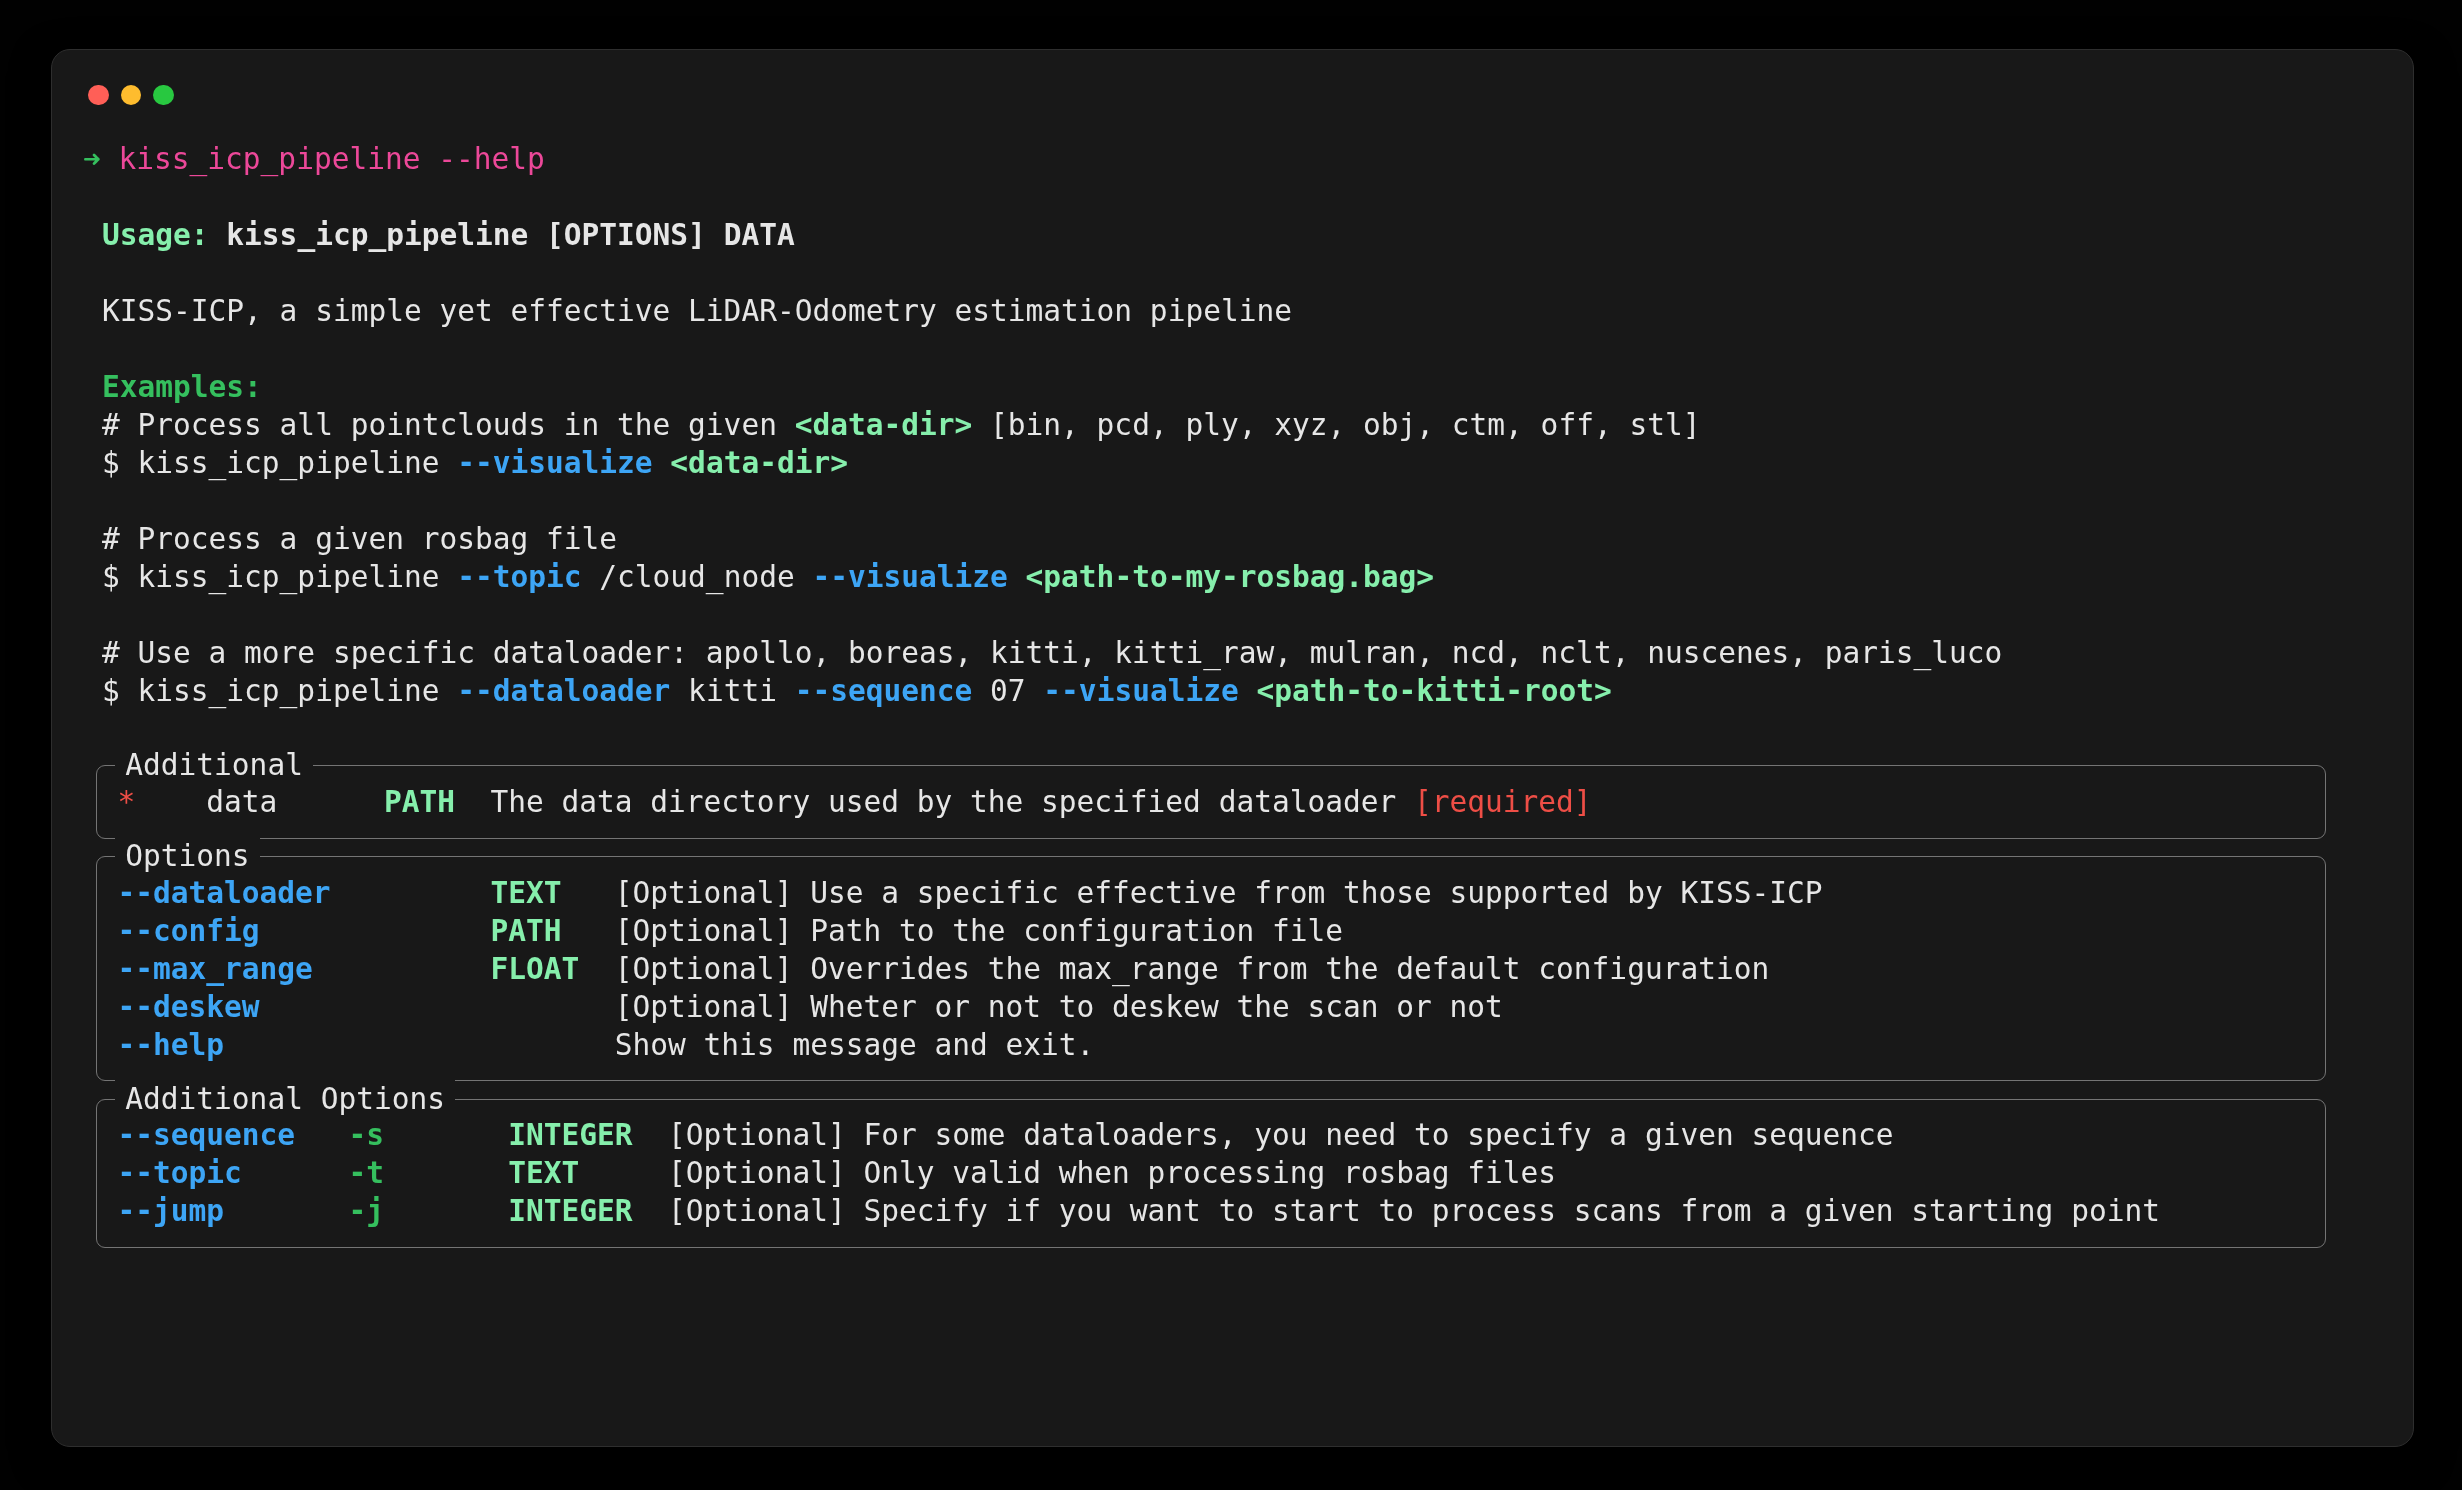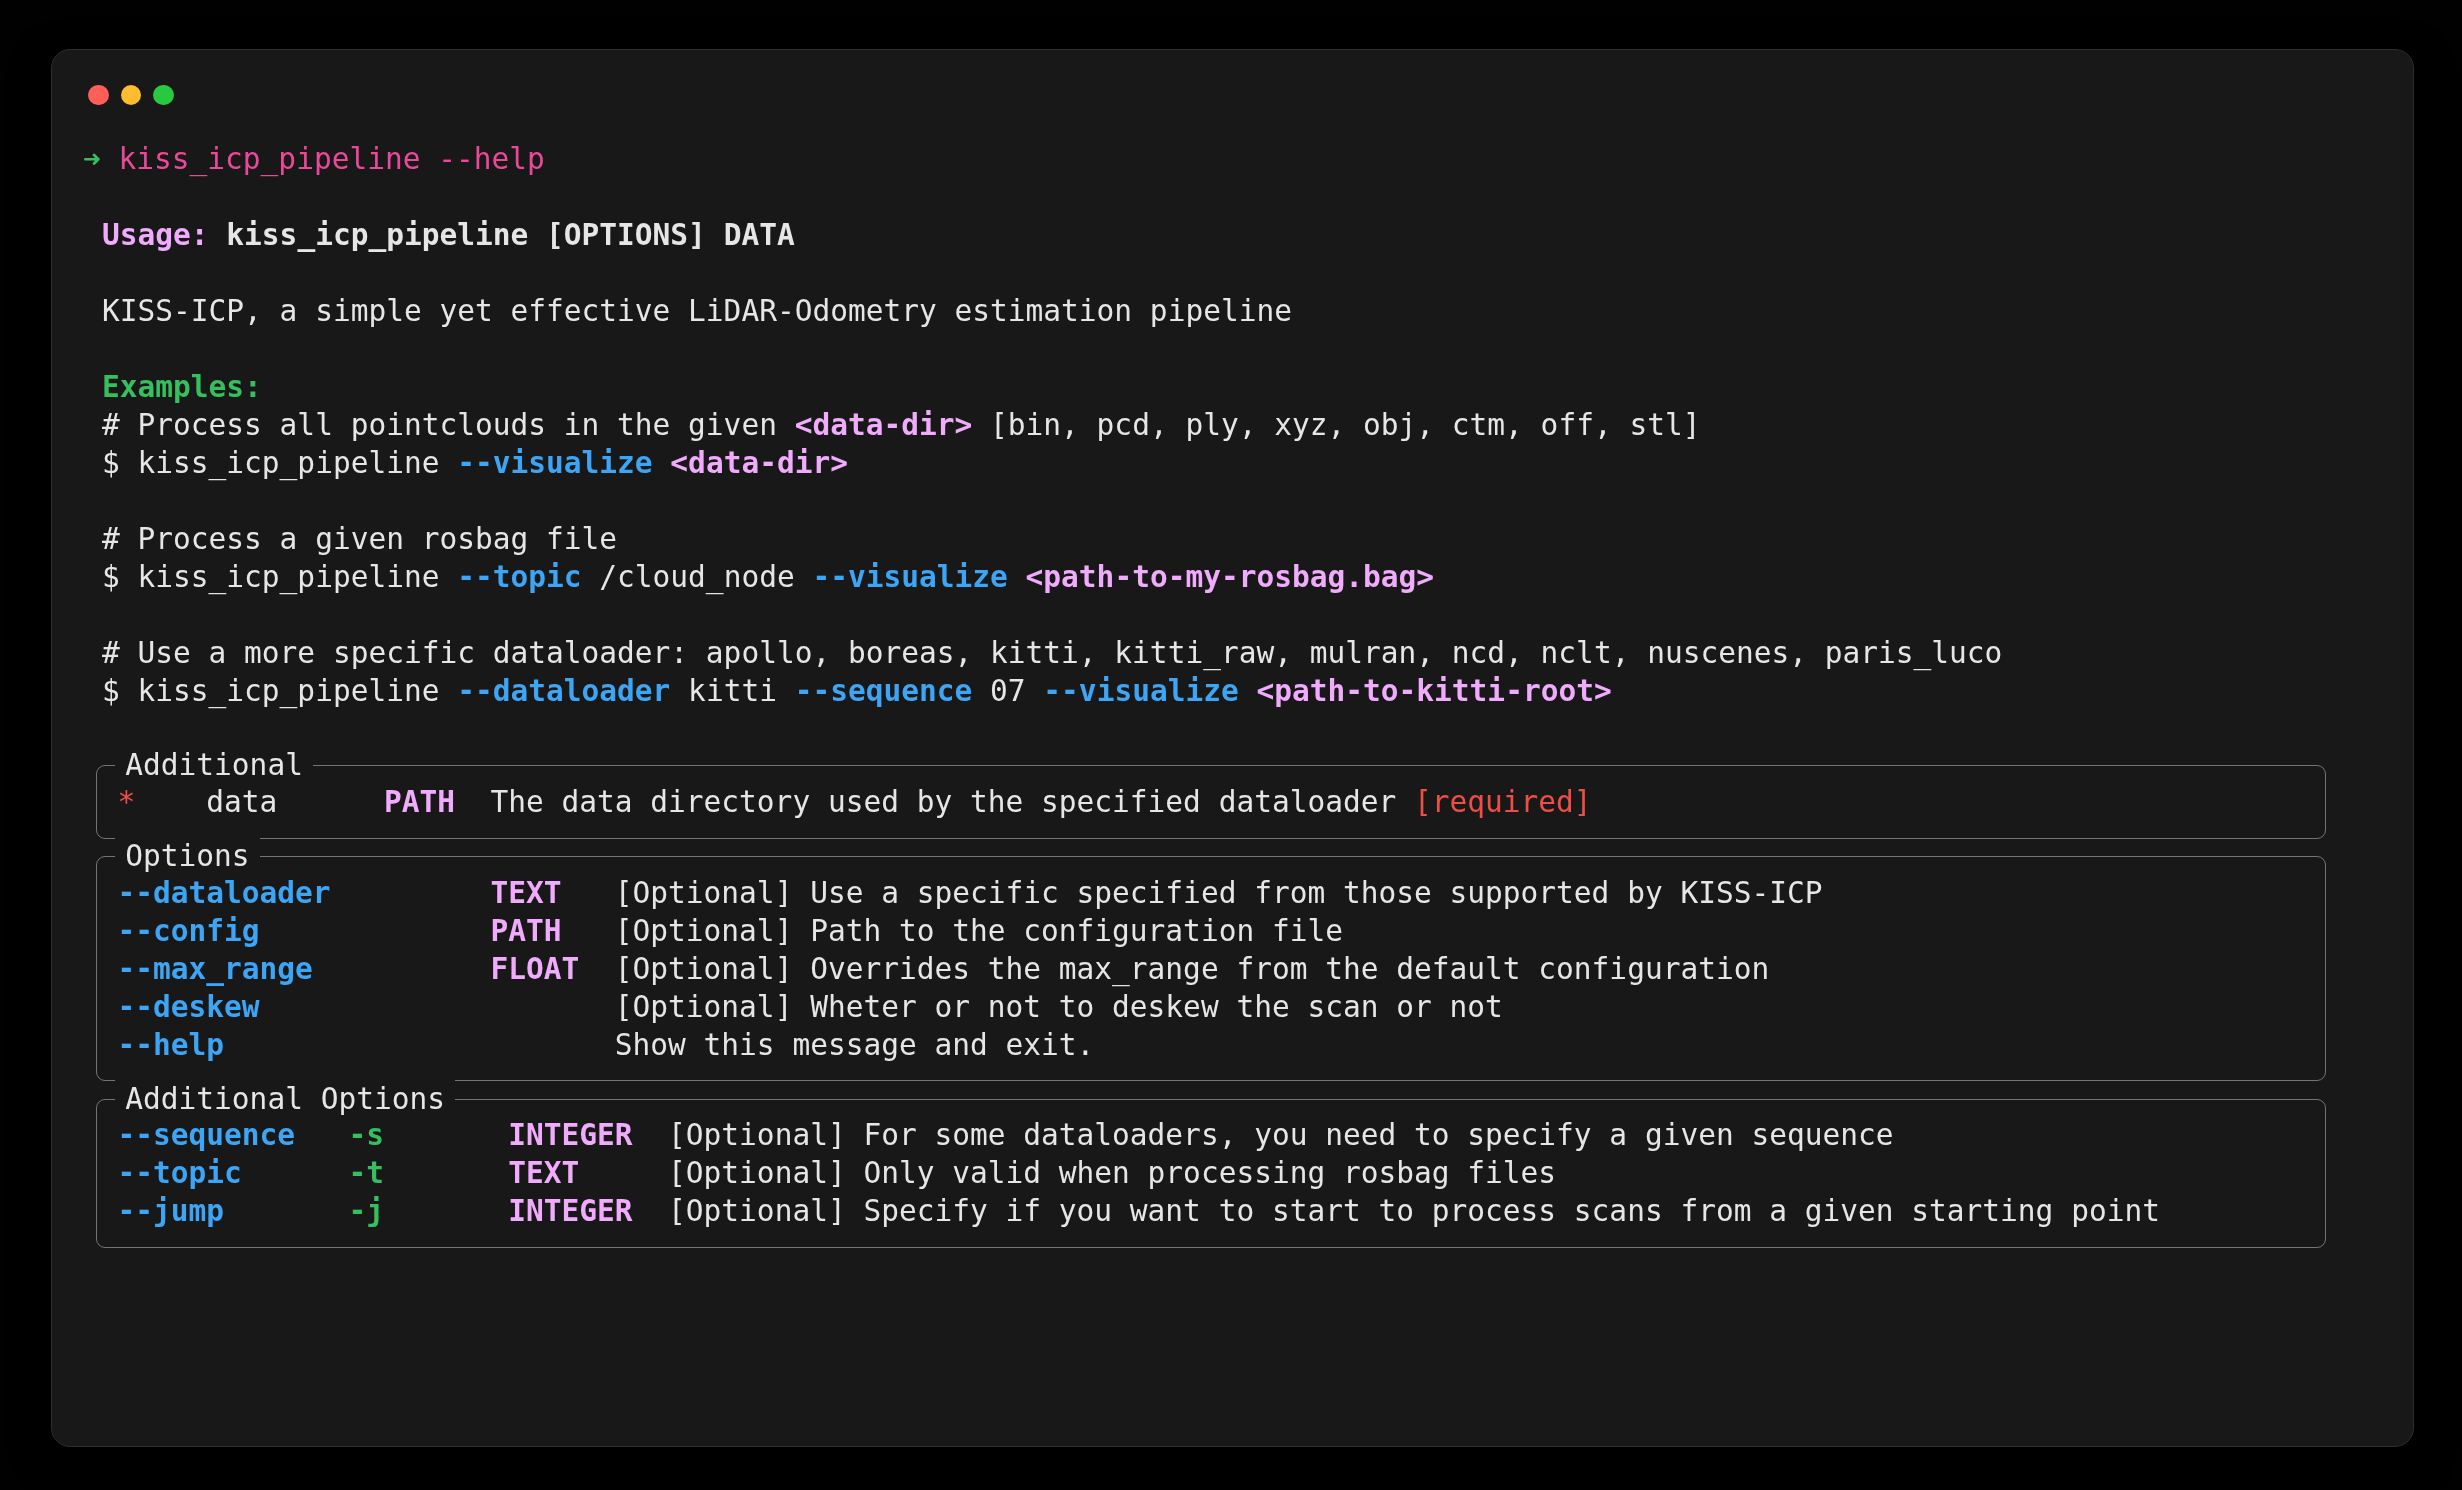--- a/index.html
+++ b/index.html
@@ -29,21 +29,21 @@
     padding-left: 36px;
   }
   .light { width: 20.5px; height: 20.5px; border-radius: 50%; }
   .light.red    { background: #ff5f57; }
   .light.yellow { background: #febc2e; }
   .light.green  { background: #28c840; }
   .content { padding: 0 31px; }
   .line, .row { white-space: pre; min-height: 38px; }
   .pad1 { padding-left: 19px; }
   .bold  { font-weight: bold; margin-top: 23px; }
-  .gold  { color: #f0abfc; font-weight: bold; }
+  .gold  { color: #86efac; font-weight: bold; }
   .blue  { color: #3da5f5; font-weight: bold; }
   .green { color: #35bf5e; font-weight: bold; }
   .red   { color: #ee4e46; }
   .gray  { color: #ec4899; }
   .panel {
     position: relative;
     border: 1.9px solid #747474;
     border-radius: 9px;
     margin: 17.3px 56px 17.3px 13px;
     padding: 16.7px 0;
@@ -110,21 +110,21 @@
 
     <div class="line"></div>
 
     <div class="panel">
       <span class="panel-title">Additional</span>
       <div class="row"><span class="cell w5 red">*</span><span class="cell w10">data</span><span class="cell w6 gold">PATH</span><span>The data directory used by the specified dataloader </span><span class="red">[required]</span></div>
     </div>
 
     <div class="panel">
       <span class="panel-title">Options</span>
-      <div class="row"><span class="cell w21 blue">--dataloader</span><span class="cell w7 gold">TEXT</span><span>[Optional] Use a specific specified from those supported by KISS-ICP</span></div>
+      <div class="row"><span class="cell w21 blue">--dataloader</span><span class="cell w7 gold">TEXT</span><span>[Optional] Use a specific effective from those supported by KISS-ICP</span></div>
       <div class="row"><span class="cell w21 blue">--config</span><span class="cell w7 gold">PATH</span><span>[Optional] Path to the configuration file</span></div>
       <div class="row"><span class="cell w21 blue">--max_range</span><span class="cell w7 gold">FLOAT</span><span>[Optional] Overrides the max_range from the default configuration</span></div>
       <div class="row"><span class="cell w21 blue">--deskew</span><span class="cell w7 gold"></span><span>[Optional] Wheter or not to deskew the scan or not</span></div>
       <div class="row"><span class="cell w21 blue">--help</span><span class="cell w7 gold"></span><span>Show this message and exit.</span></div>
     </div>
 
     <div class="panel">
       <span class="panel-title">Additional Options</span>
       <div class="row"><span class="cell w13 blue">--sequence</span><span class="cell w9 green">-s</span><span class="cell w9 gold">INTEGER</span><span>[Optional] For some dataloaders, you need to specify a given sequence</span></div>
       <div class="row"><span class="cell w13 blue">--topic</span><span class="cell w9 green">-t</span><span class="cell w9 gold">TEXT</span><span>[Optional] Only valid when processing rosbag files</span></div>

